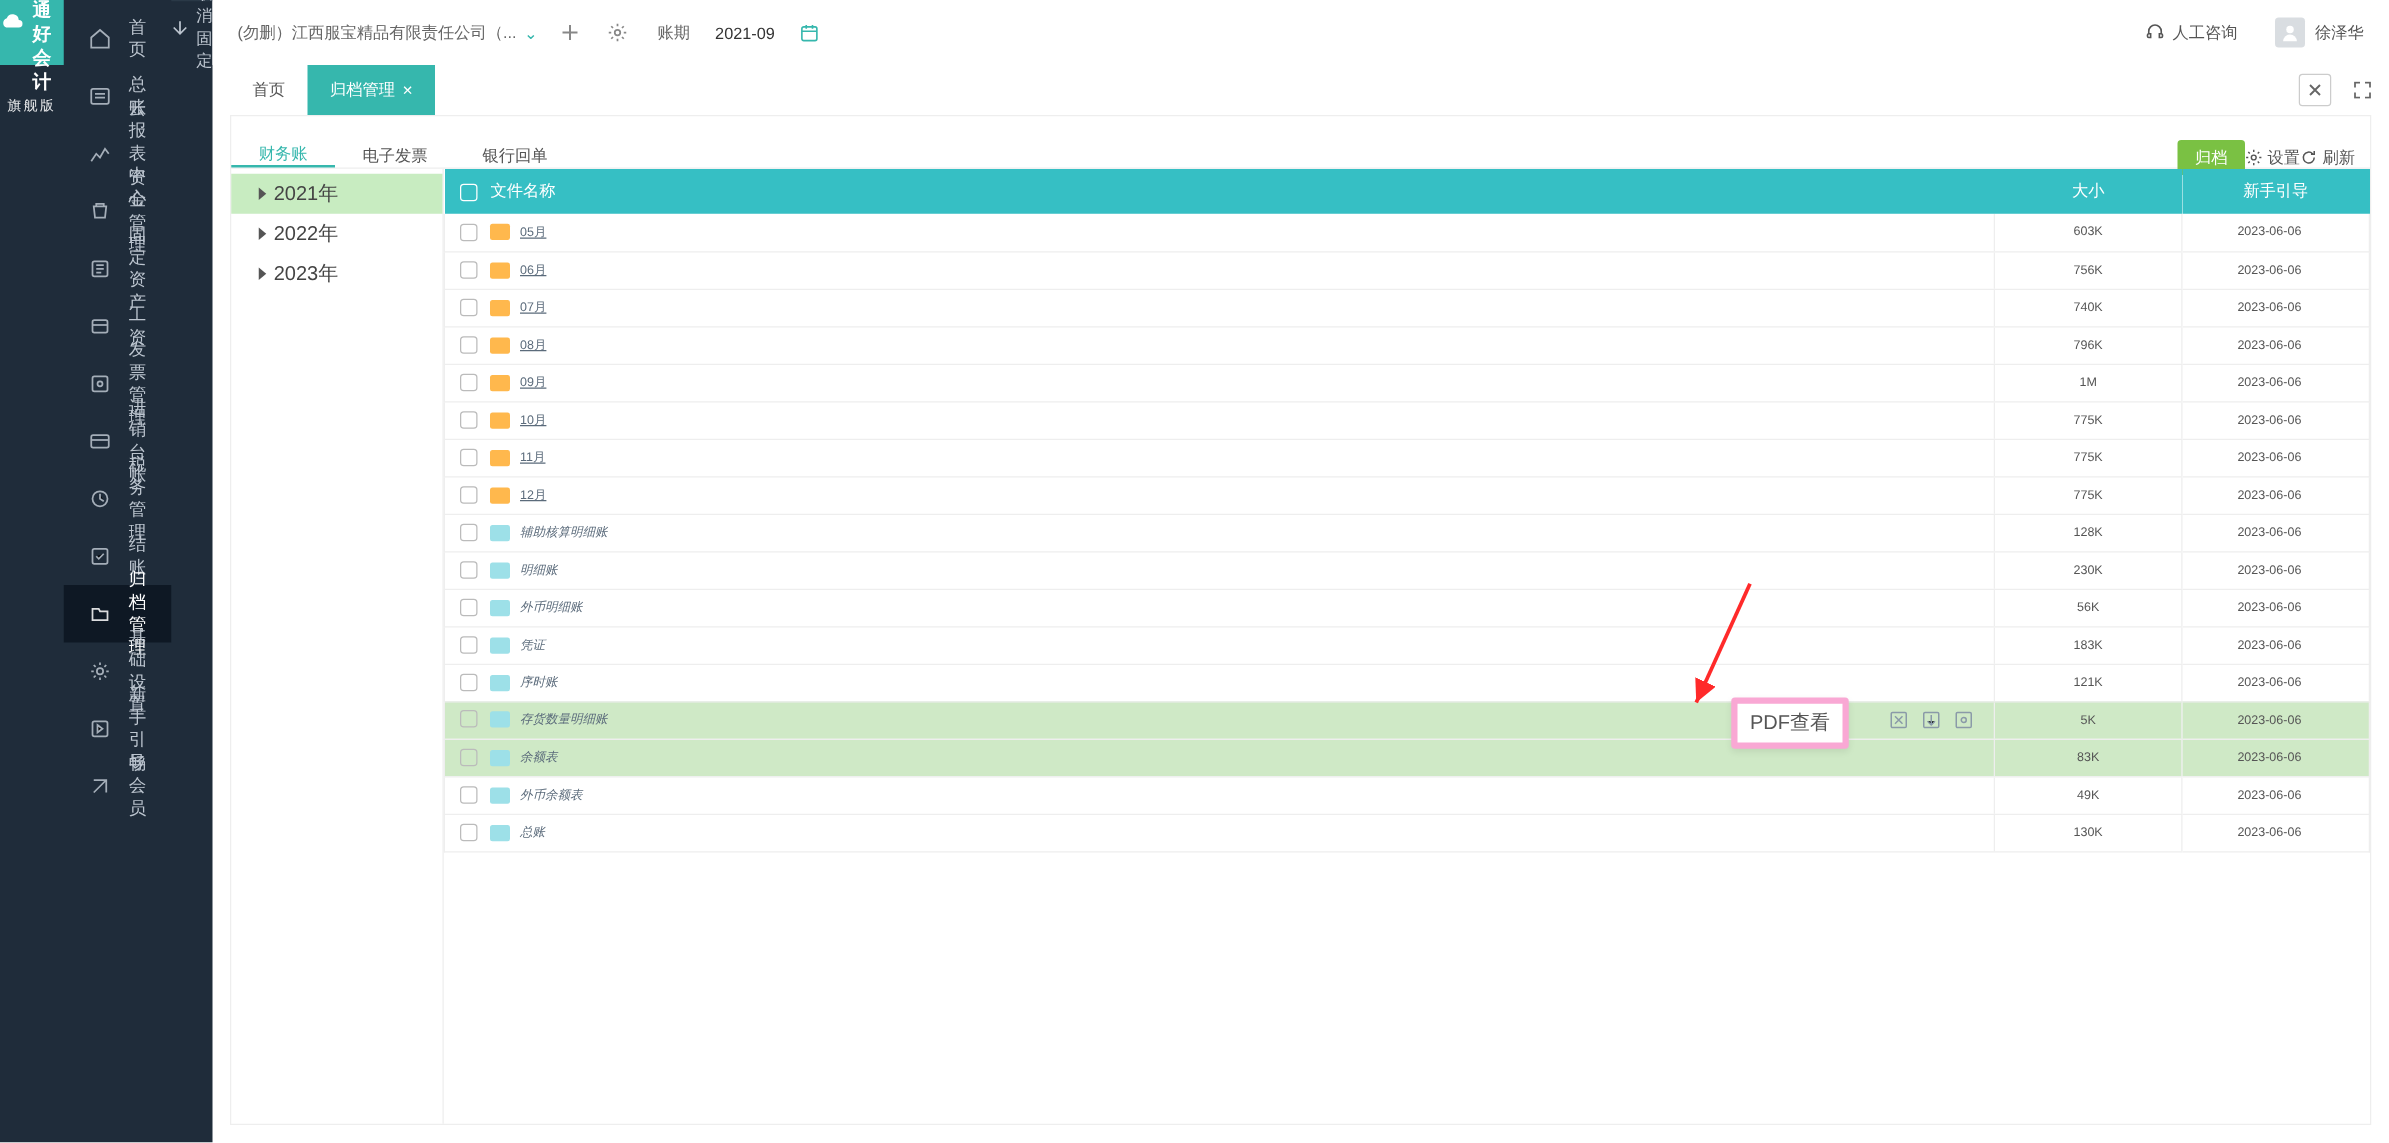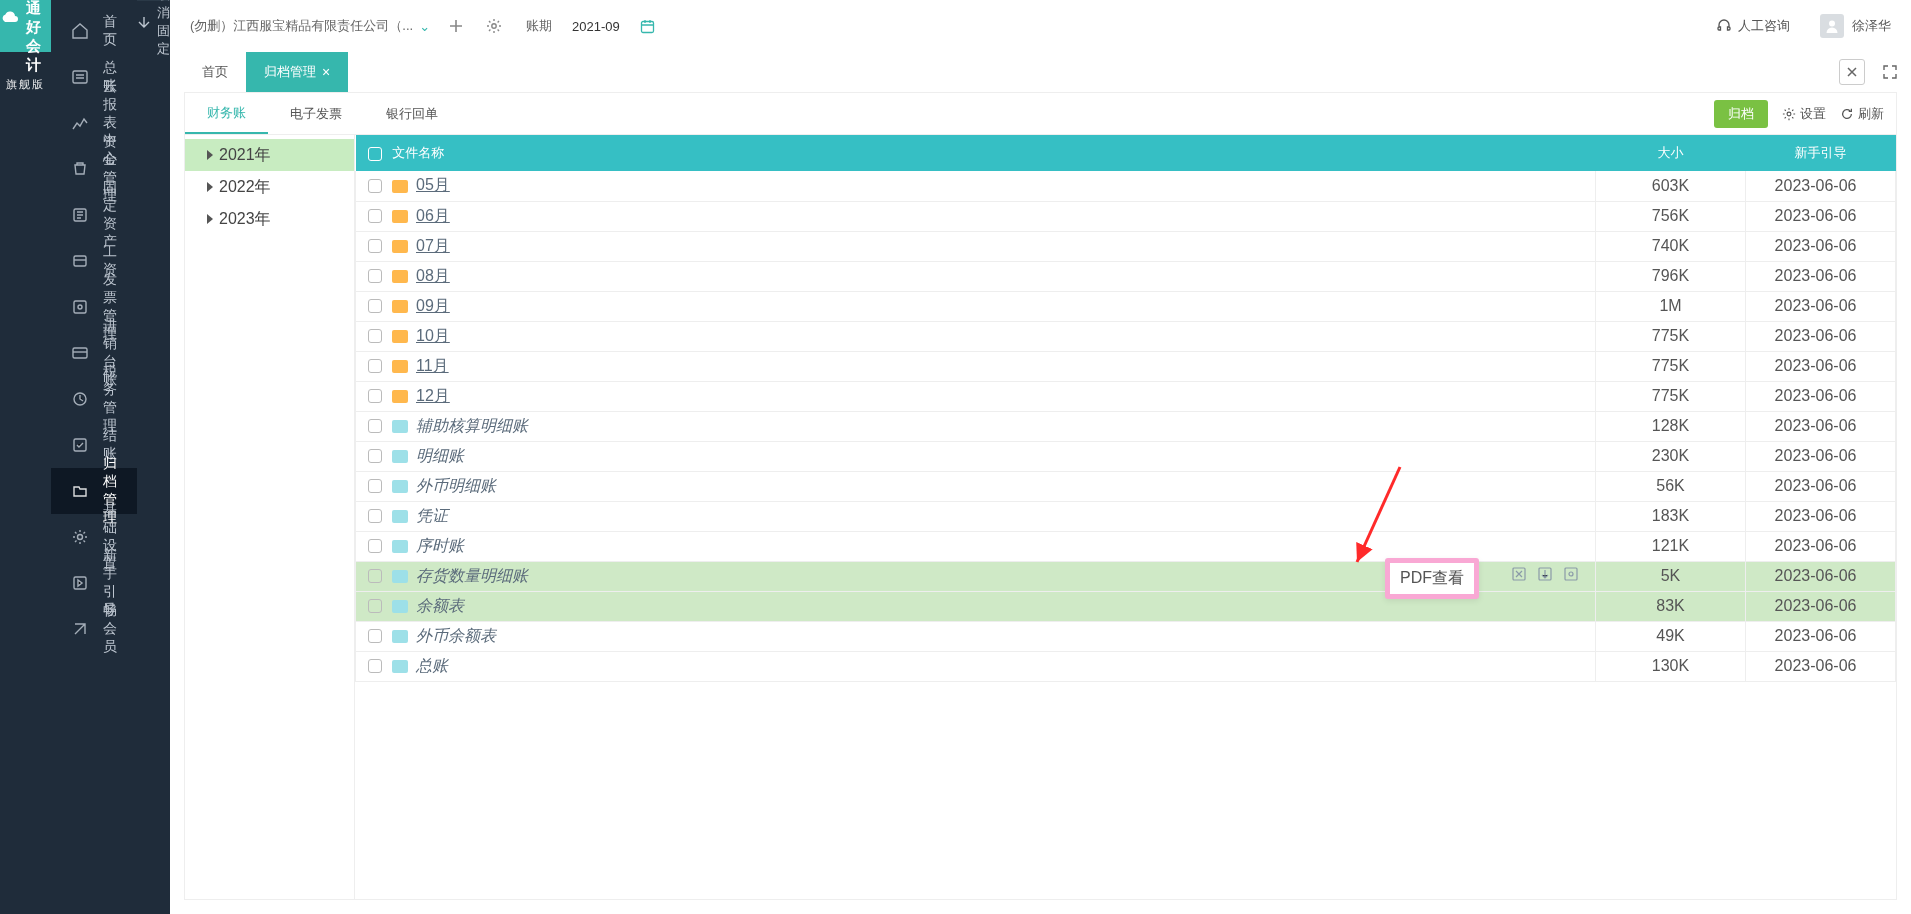--- a/index.html
+++ b/index.html
@@ -41,39 +41,39 @@
 .pagetabs-right { position: absolute; right: 8px; top: 0; height: 100%; display: flex; align-items: center; gap: 12px; }
 .tab-close-btn, .tab-fs-btn { width: 26px; height: 26px; color: #666; display: flex; align-items: center; justify-content: center; cursor: pointer; }
 .tab-close-btn { border: 1px solid #ccc; border-radius: 3px; }
 
 
 .content-wrap { flex: 1; padding: 0 14px 14px; }
 .card { border: 1px solid #eee; height: 100%; display: flex; flex-direction: column; background: #fff; }
 
 
 .subtabs { height: 42px; display: flex; align-items: stretch; border-bottom: 1px solid #eee; position: relative; }
-.stab { display: flex; align-items: center; padding: 0 22px; font-size: 13px; color: #555; cursor: pointer; font-family: Liberation Serif, serif; }
+.stab { display: flex; align-items: flex-end; padding: 0 22px; font-size: 13px; color: #555; cursor: pointer; font-family: Liberation Serif, serif; }
 .stab.active { color: #36b7ad; border-bottom: 2px solid #36b7ad; }
-.subtabs-right { position: absolute; right: 12px; top: 0; height: 100%; display: flex; align-items: center; gap: 14px; padding-left: 24px; }
+.subtabs-right { position: absolute; right: 12px; top: 12px; height: 100%; display: flex; align-items: center; gap: 0; padding-left: 24px; }
 .pill-btn { background: #7ac143; color: #fff; padding: 5px 14px; border-radius: 3px; cursor: pointer; border: none; font-size: 13px; }
 .link-btn { display: flex; align-items: center; gap: 4px; color: #555; cursor: pointer; font-size: 13px; }
 
 
 .body-split { flex: 1; display: flex; min-height: 0; }
 .tree { width: 170px; border-right: 1px solid #eee; padding-top: 4px; }
 .tree-item { height: 32px; display: flex; align-items: center; gap: 6px; padding-left: 22px; font-size: 16px; color: #444; cursor: pointer; }
 .tree-item.active { background: #c8ecc1; }
 .tree-caret { width: 0; height: 0; border-top: 5px solid transparent; border-bottom: 5px solid transparent; border-left: 6px solid #555; }
 
 
 .table-wrap { flex: 1; overflow: auto; }
 table { width: 100%; border-collapse: collapse; }
 thead th { background: #36bfc4; color: #fff; font-weight: 400; height: 36px; text-align: center; font-size: 13px; position: sticky; top: 0; }
 thead th.name-col { text-align: left; padding-left: 12px; }
-tbody td { height: 30px; border-bottom: 1px solid #eee; font-size: 16px; color: #555; text-align: center; }
+tbody td { height: 30px; border-bottom: 1px solid #eee; font-size: 10px; color: #555; text-align: center; }
 tbody td.name-cell { text-align: left; padding-left: 12px; border-left: 1px solid #eee; }
 tbody td.size-cell { border-left: 1px solid #eee; }
 tbody td.date-cell { border-left: 1px solid #eee; border-right: 1px solid #eee; padding-right: 10px; }
 .chk { width: 14px; height: 14px; border: 1px solid #bbb; border-radius: 3px; display: inline-block; vertical-align: middle; cursor: pointer; }
 .chk-th { border-color: #fff; }
 .folder-icon { width: 16px; height: 13px; display: inline-block; vertical-align: middle; margin: 0 8px 0 10px; border-radius: 2px; position: relative; }
 .folder-yellow { background: #ffb84d; }
 .folder-cyan { background: #9de0e8; }
 .fname-link { color: #5b6b7b; text-decoration: underline; cursor: pointer; }
 .fname-plain { color: #5b6b7b; font-style: italic; }

